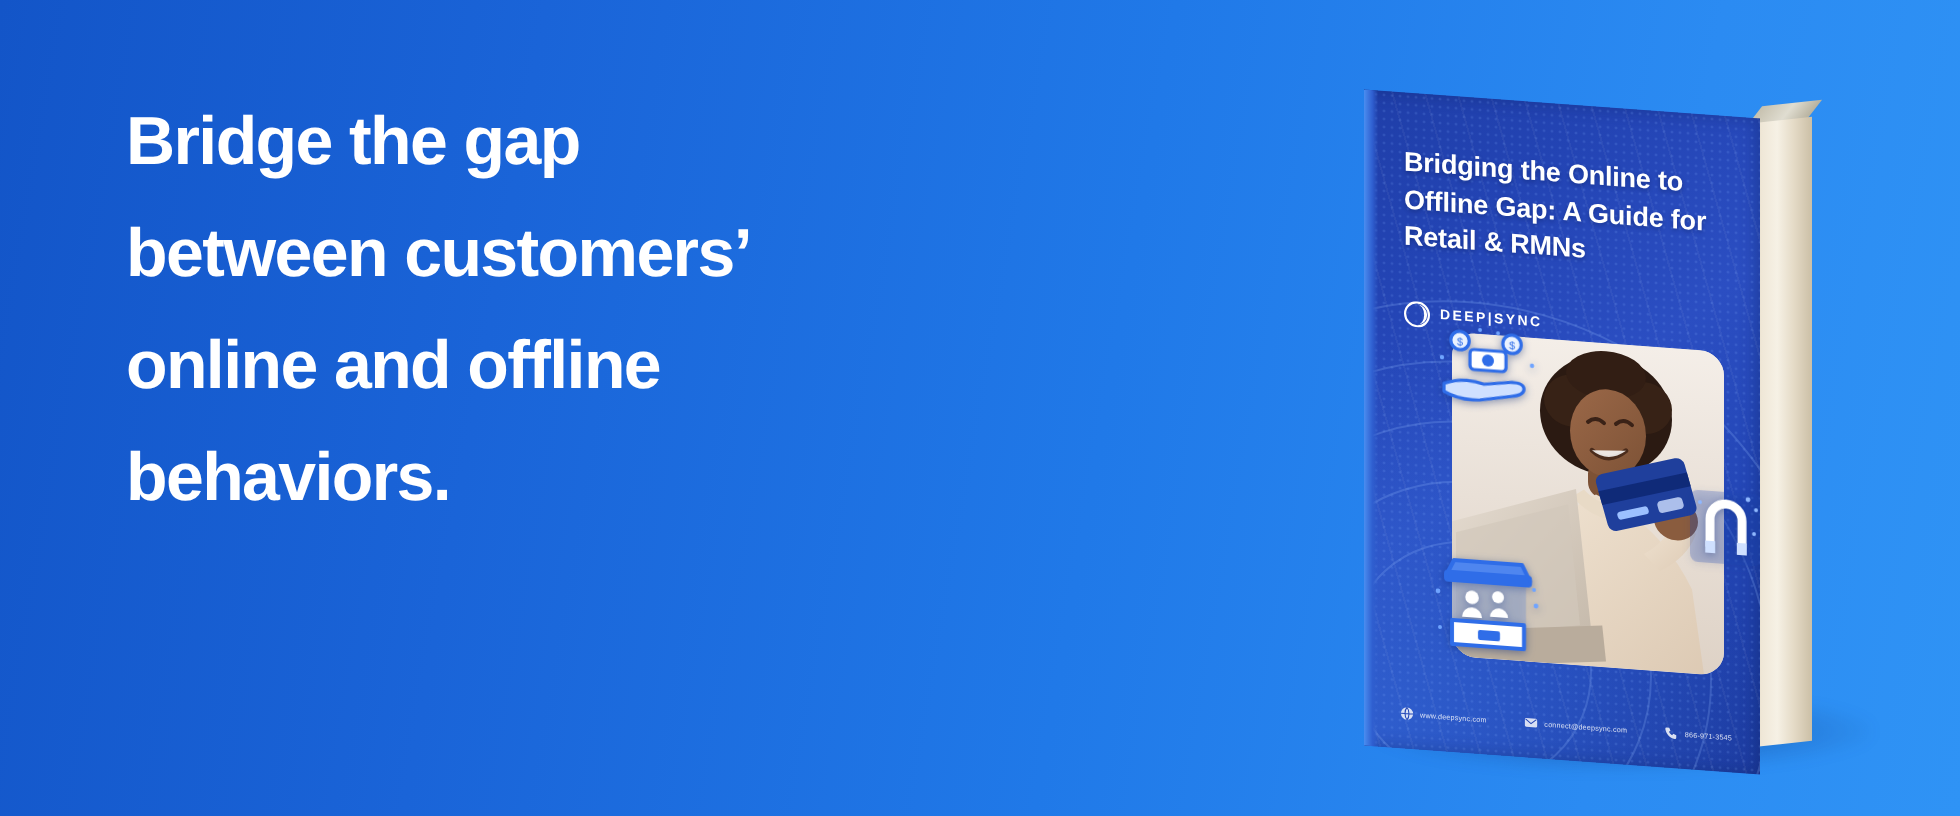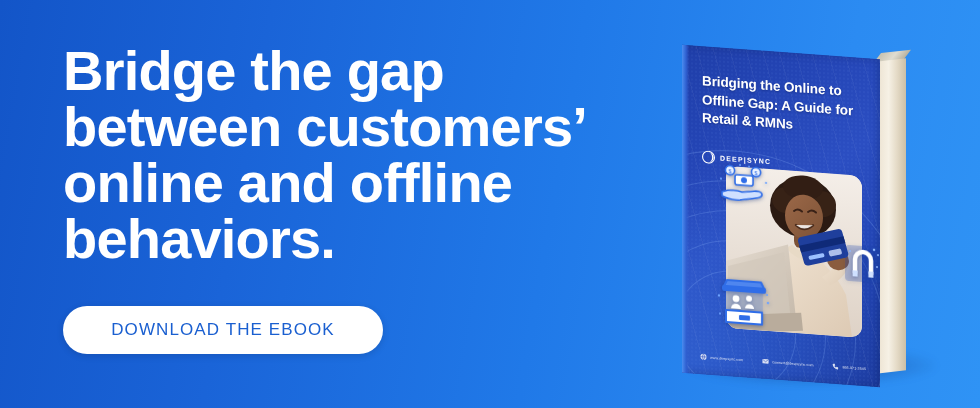--- a/index.html
+++ b/index.html
@@ -31,21 +31,21 @@
   
   .copy {
     position: absolute;
     left: 63px;
     top: 43px;
     width: 560px;
   }
   .headline {
     margin: 0;
     color: #ffffff;
-    font-size: 56px;
+    font-size: 34px;
     line-height: 56px;
     font-weight: bold;
     letter-spacing: -0.8px;
     white-space: pre-line;
   }
 
   .cta {
     position: absolute;
     left: 63px;
     top: 306px;
@@ -272,21 +272,20 @@
 
 <div class="banner">
 
   <div class="copy">
     <h1 class="headline">Bridge the gap
 between customers’
 online and offline
 behaviors.</h1>
   </div>
 
-  <button class="cta">DOWNLOAD THE EBOOK</button>
 
   <div class="book-wrap">
 
     <div class="book-shadow"></div>
 
     <div class="pages-top"></div>
     <div class="pages"></div>
 
     <div class="cover">
       <div class="streaks"></div>

